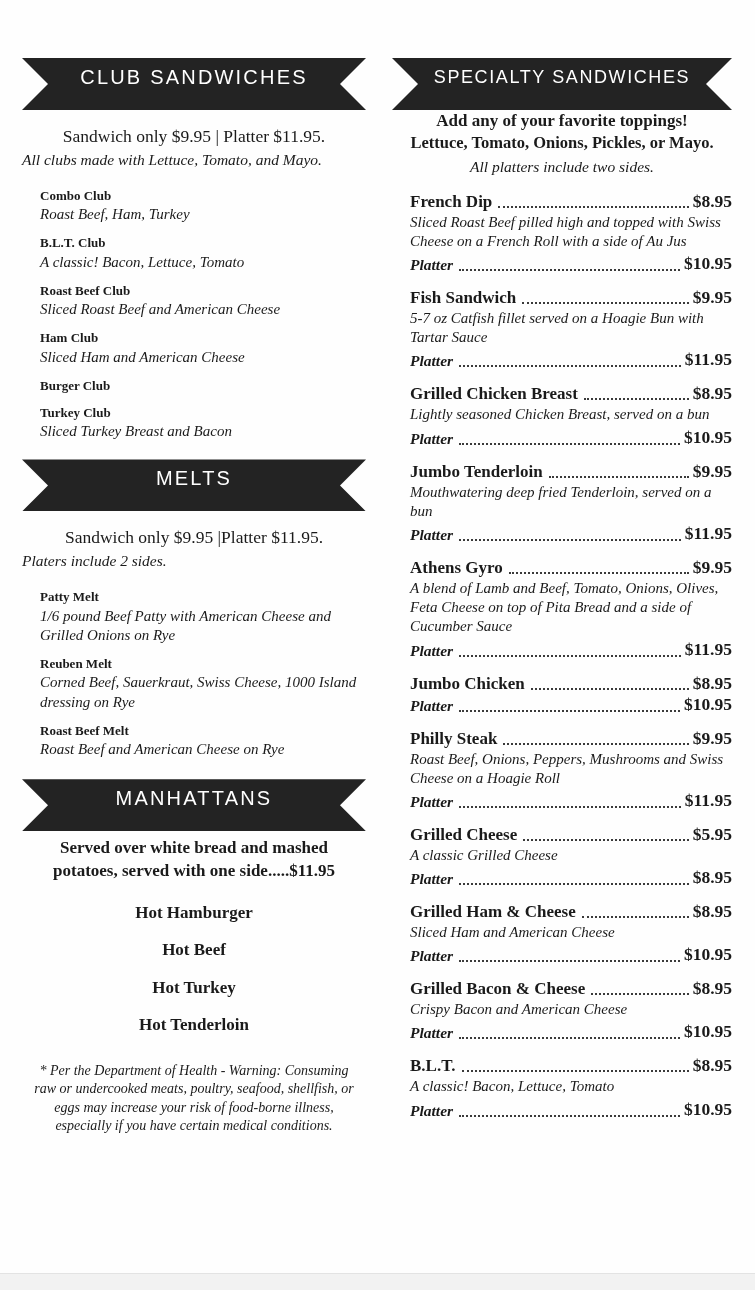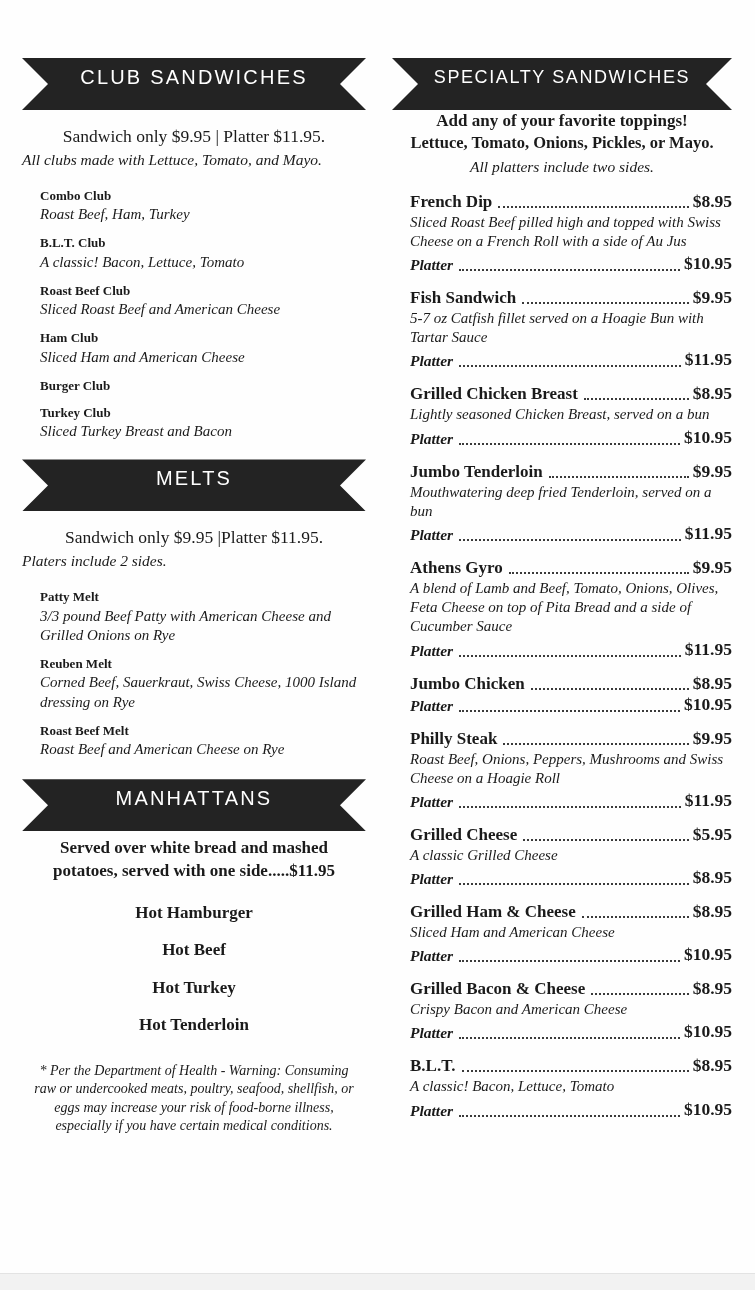--- a/index.html
+++ b/index.html
@@ -250,21 +250,21 @@
           <div class="banner-shape"></div>
           <div class="banner-text">MELTS</div>
         </div>
         <div class="left-intro">
           <div class="sec-head">Sandwich only $9.95  |Platter $11.95.</div>
           <div class="sec-sub">Platers include 2 sides.</div>
         </div>
 
         <div class="item">
           <div class="item-name">Patty Melt</div>
-          <div class="item-desc">3/3 pound Beef Patty with American Cheese and Grilled Onions on Rye</div>
+          <div class="item-desc">1/6 pound Beef Patty with American Cheese and Grilled Onions on Rye</div>
         </div>
         <div class="item">
           <div class="item-name">Reuben Melt</div>
           <div class="item-desc">Corned Beef, Sauerkraut, Swiss Cheese, 1000 Island dressing on Rye</div>
         </div>
         <div class="item">
           <div class="item-name">Roast Beef Melt</div>
           <div class="item-desc">Roast Beef and American Cheese on Rye</div>
         </div>
       </div>

